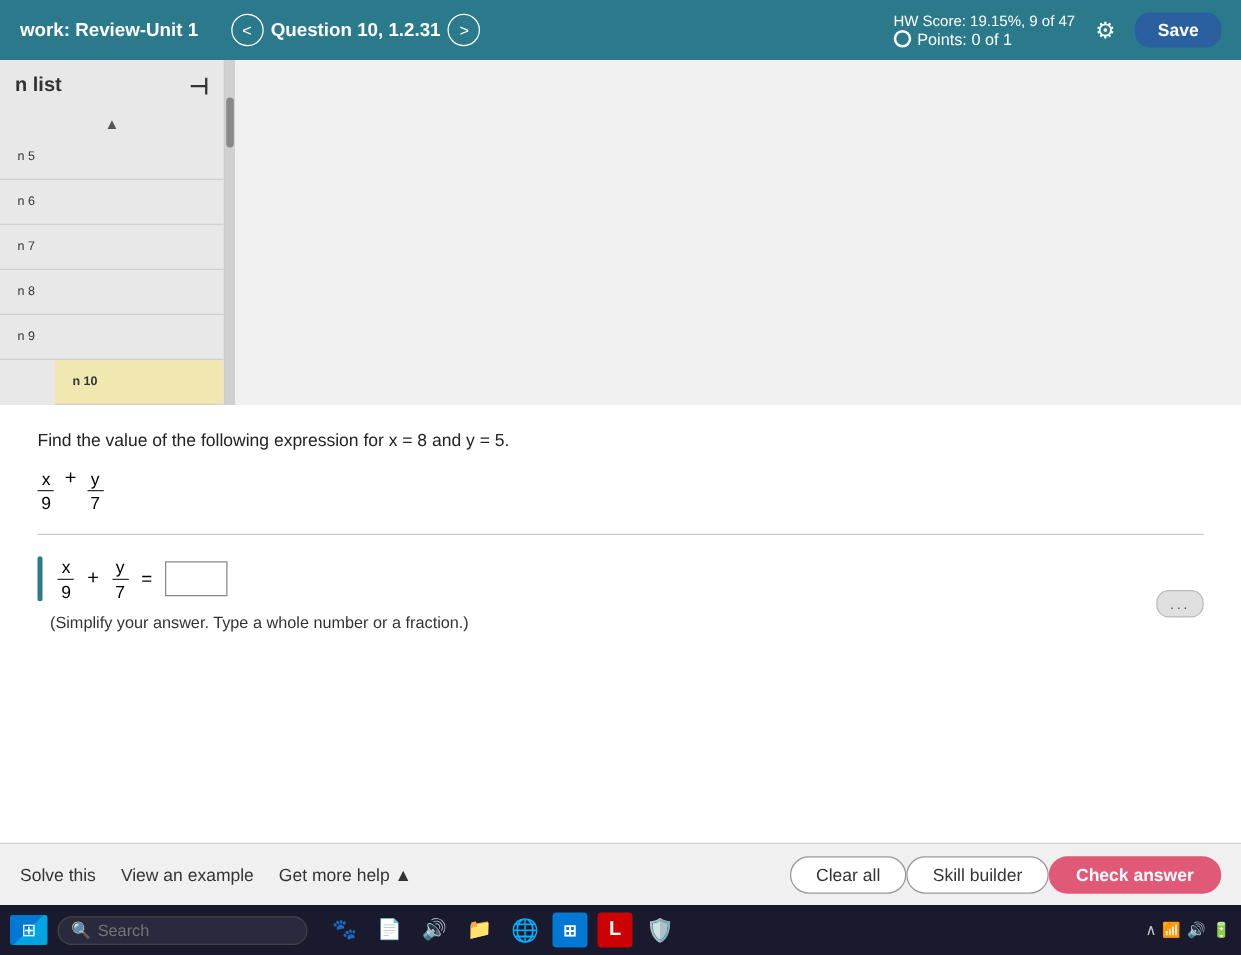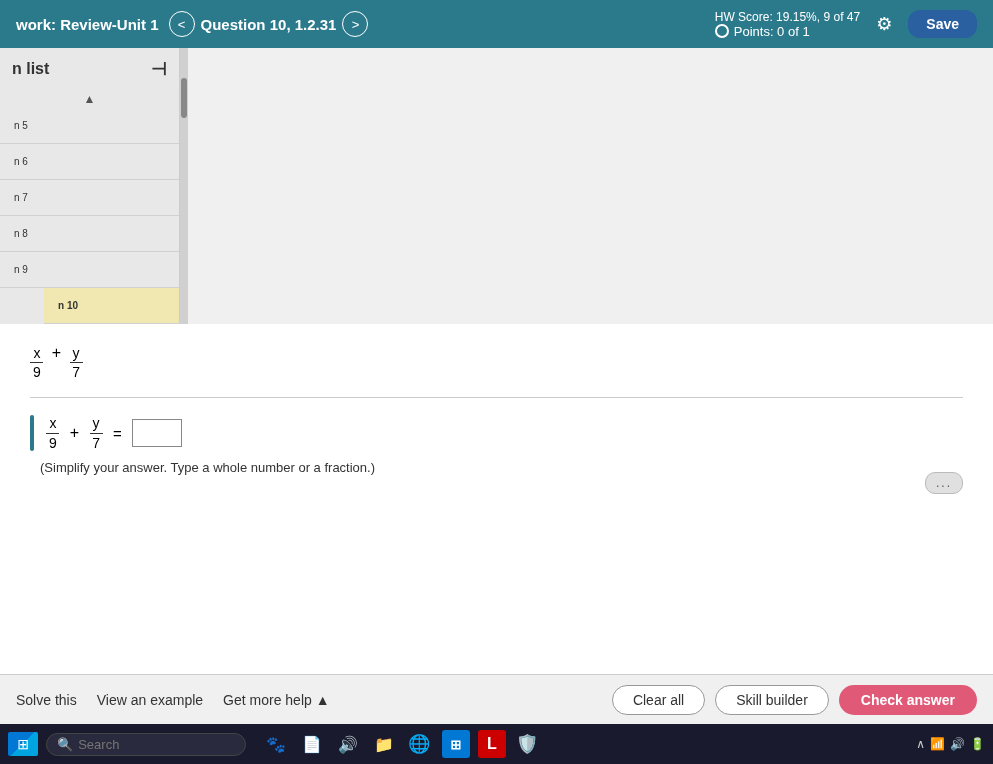--- a/index.html
+++ b/index.html
@@ -8,21 +8,21 @@
     
     .header {
       background: #2a7a8c;
       color: white;
       display: flex;
       align-items: center;
       justify-content: space-between;
       padding: 8px 16px;
       height: 48px;
     }
-    .header-left { display: flex; align-items: center; gap: 10px; font-size: 15px; font-weight: bold; }
+    .header-left { display: flex; align-items: center; gap: 26px; font-size: 15px; font-weight: bold; }
     .header-nav { display: flex; align-items: center; gap: 6px; }
     .nav-btn {
       background: transparent;
       border: 1.5px solid white;
       color: white;
       border-radius: 50%;
       width: 26px; height: 26px;
       cursor: pointer;
       font-size: 13px;
       display: flex; align-items: center; justify-content: center;
@@ -174,21 +174,20 @@
     }
     .bottom-link {
       font-size: 14px;
       color: #333;
       cursor: pointer;
       text-decoration: none;
     }
     .bottom-btns {
       margin-left: auto;
       display: flex;
-      gap: 10px;
     }
     .btn-outline {
       background: white;
       border: 1.5px solid #999;
       border-radius: 20px;
       padding: 6px 20px;
       font-size: 14px;
       cursor: pointer;
       color: #333;
     }
@@ -322,20 +321,21 @@
           <span>n 10</span>
         </div>
       </div>
     </div>
     <div class="sidebar-scrolltrack">
       <div class="sidebar-scrollthumb"></div>
     </div>
   </div>
 
   <div class="content-area">
+    <p class="question-instruction">Find the value of the following expression for x = 8 and y = 5.</p>
 
     <div class="math-expression-display">
       <span class="fraction">
         <span class="numerator">x</span>
         <span class="denominator">9</span>
       </span>
       <span class="plus-sign">+</span>
       <span class="fraction">
         <span class="numerator">y</span>
         <span class="denominator">7</span>

